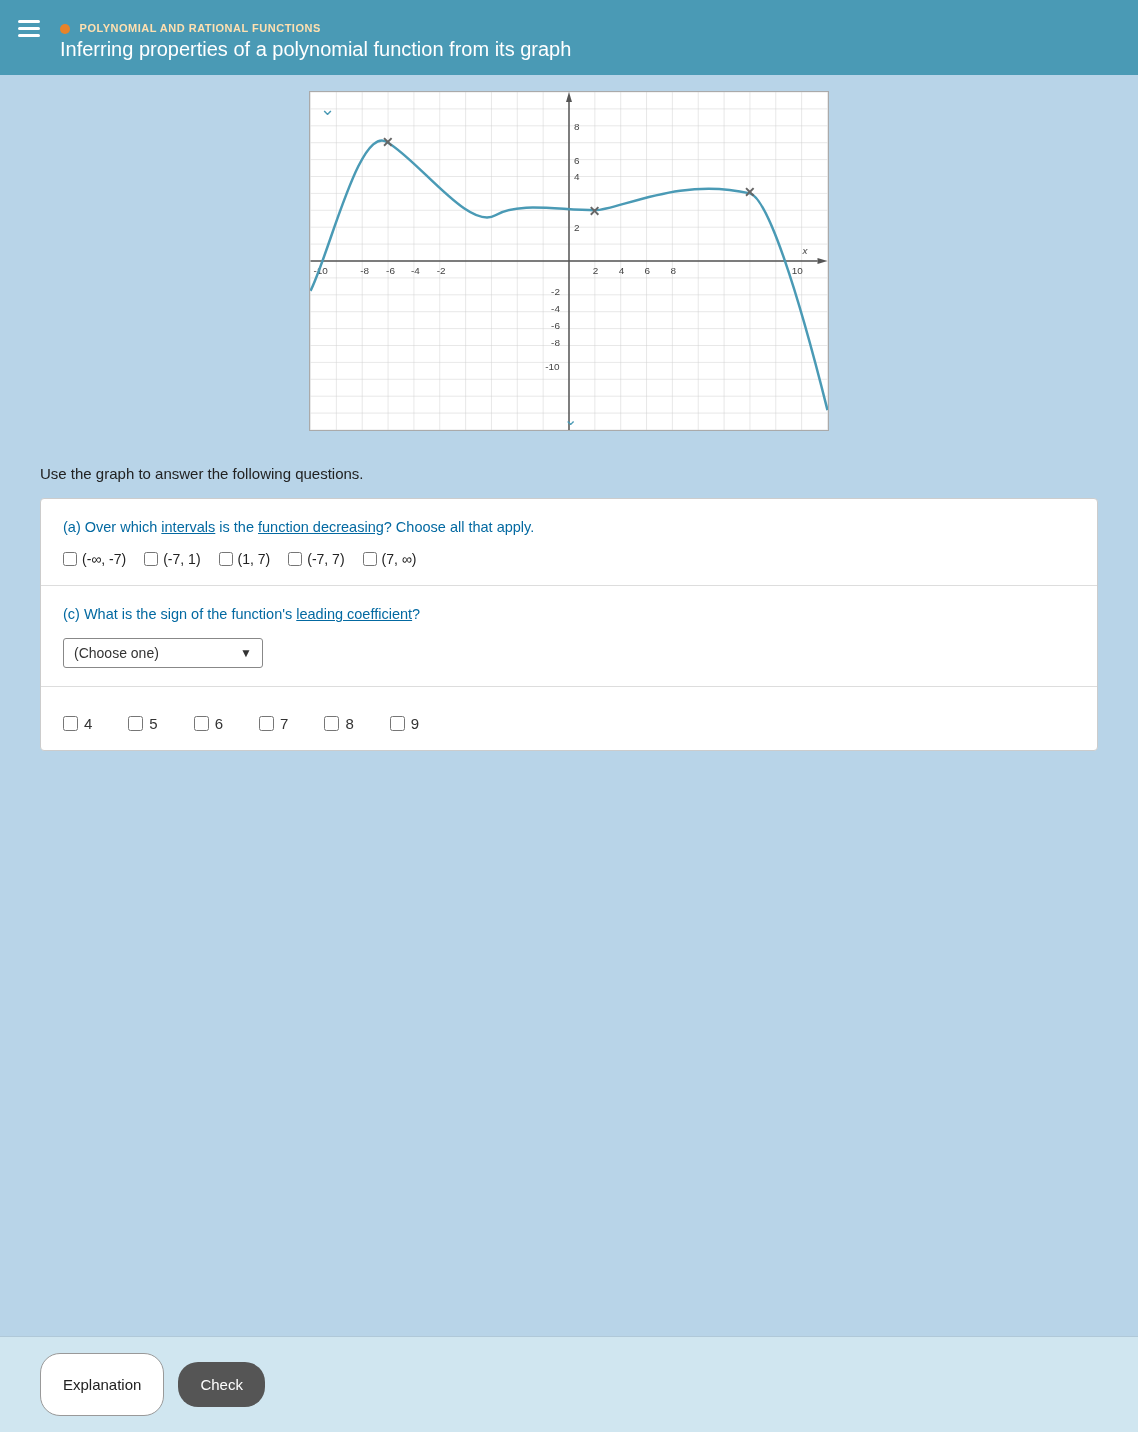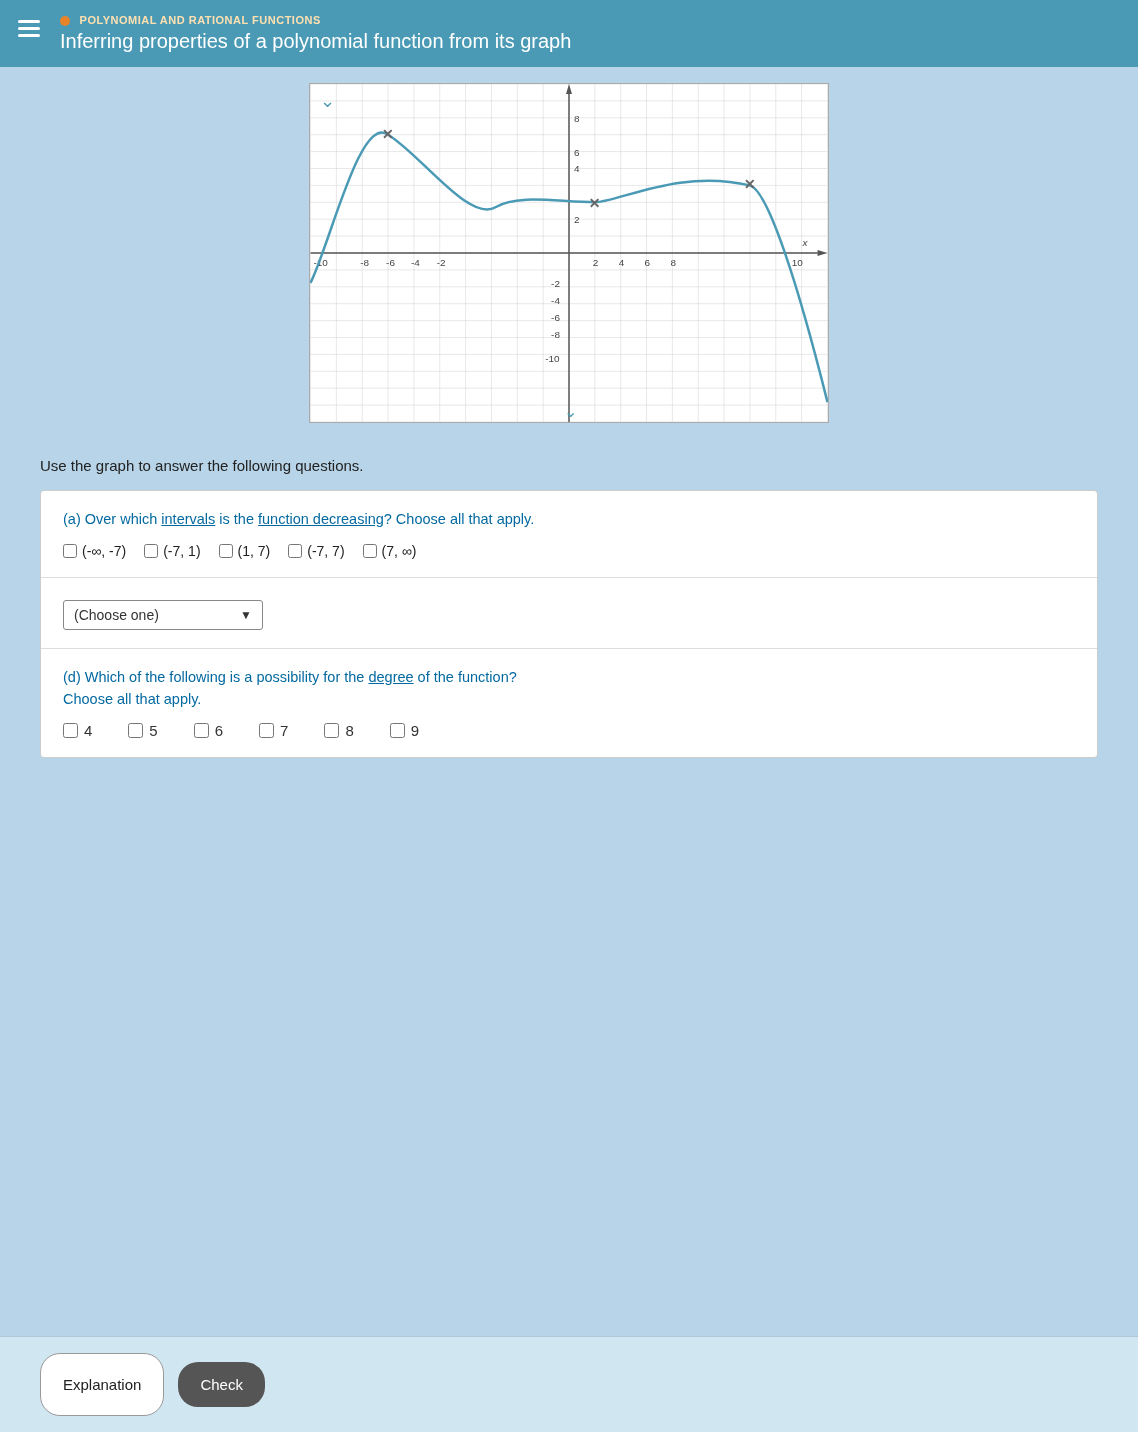--- a/index.html
+++ b/index.html
@@ -6,21 +6,21 @@
     body {
       font-family: 'Segoe UI', Arial, sans-serif;
       background: #b8d4e8;
       width: 1138px;
       min-height: 1432px;
       display: flex;
       flex-direction: column;
     }
     .header {
       background: #4a9ab5;
-      padding: 14px 20px 14px 60px;
+      padding: 22px 20px 14px 60px;
       color: white;
     }
     .header .subtitle {
       font-size: 11px;
       font-weight: 600;
       letter-spacing: 0.5px;
       color: #ffe0b0;
       text-transform: uppercase;
       margin-bottom: 4px;
     }
@@ -367,32 +367,30 @@
         </label>
         <label class="choice-item">
           <input type="checkbox" style="">
           <span>(7, ∞)</span>
         </label>
       </div>
     </div>
 
 
     <div class="question-section">
+      <div class="question-text">
+        <span>(c) What is the sign of the function's </span><span class="underline">leading coefficient</span><span>?</span>
+      </div>
       <div class="dropdown-select">
         <span>(Choose one)</span>
         <span class="dropdown-arrow">▼</span>
       </div>
     </div>
 
     <div class="question-section">
-      <div class="question-text">
-        <span>(d) Which of the following is a possibility for the </span><span class="underline">degree</span><span> of the function?</span>
-        <br>
-        <span>Choose all that apply.</span>
-      </div>
       <div class="degree-choices">
         <label class="degree-item">
           <input type="checkbox" style="">
           <span>4</span>
         </label>
         <label class="degree-item">
           <input type="checkbox" style="">
           <span>5</span>
         </label>
         <label class="degree-item">

